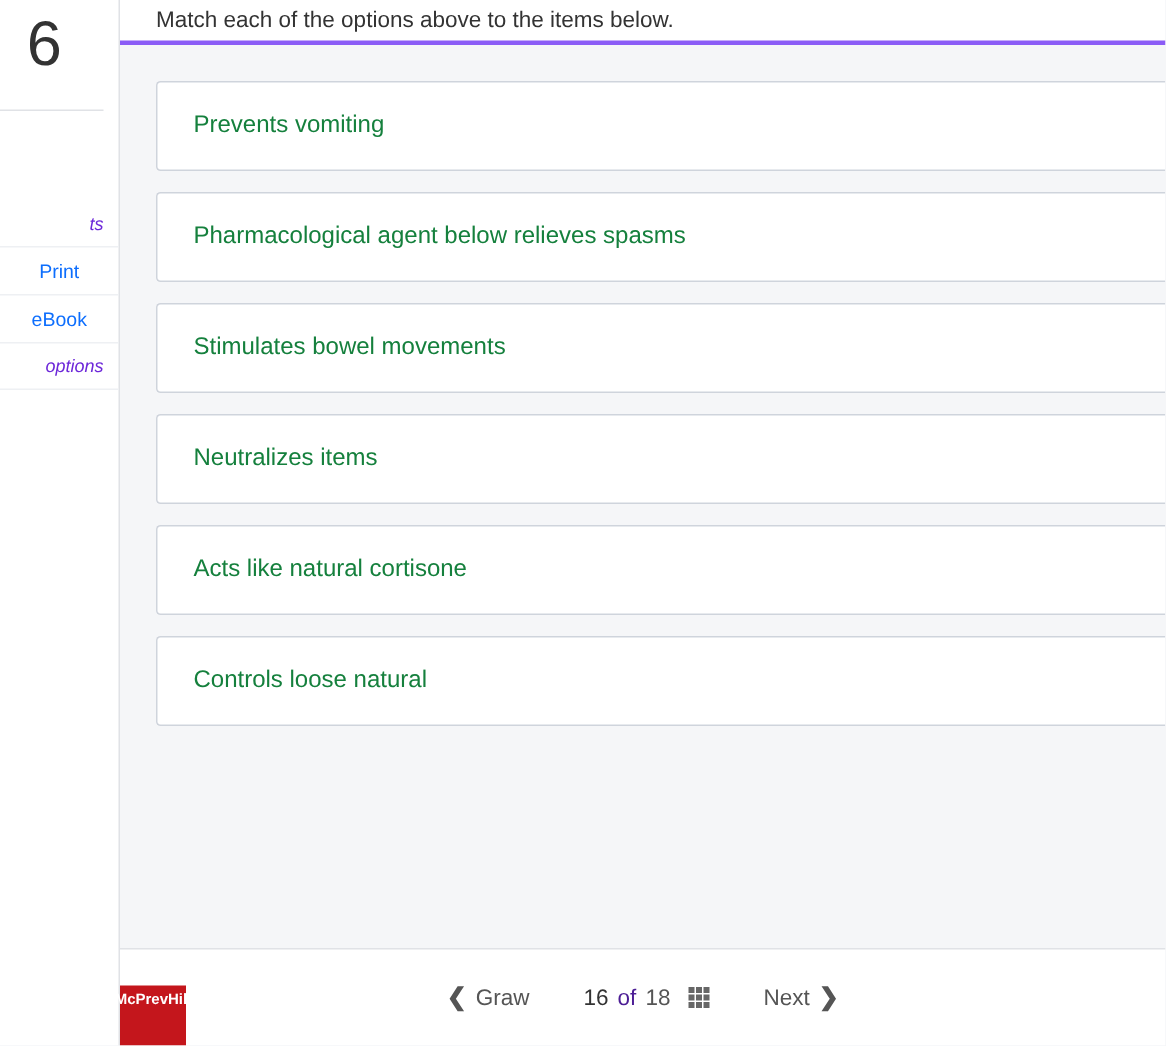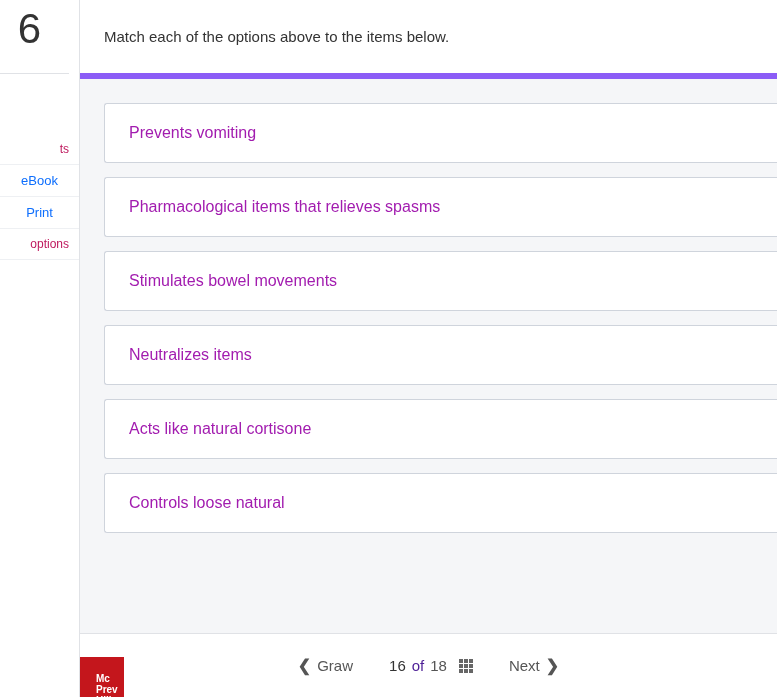--- a/index.html
+++ b/index.html
@@ -41,52 +41,53 @@
     .sidebar-item {
       font-size: 13px;
       color: #0d6efd;
       padding: 8px 4px;
       cursor: pointer;
       text-align: center;
       width: 100%;
       border-bottom: 1px solid #eef0f3;
     }
     .sidebar-item.partial {
-      color: #be185d;
+      color: #6d28d9;
       font-size: 12px;
       text-align: right;
       padding-right: 10px;
       border-bottom: 1px solid #eef0f3;
+      font-style: italic;
     }
     .main {
       flex: 1;
       display: flex;
       flex-direction: column;
       background: #f5f6f8;
     }
     .instruction-bar {
       background: #ffffff;
-      padding: 28px 24px;
+      padding: 5px 24px;
       font-size: 15px;
       color: #333;
-      border-bottom: 6px solid #8b5cf6;
+      border-bottom: 3px solid #8b5cf6;
     }
     .content {
       padding: 24px 0 24px 24px;
       flex: 1;
       overflow-y: auto;
     }
     .match-row {
       background: #ffffff;
       border: 1px solid #cfd4dc;
       border-radius: 3px;
       padding: 20px 24px;
       margin-bottom: 14px;
       font-size: 16px;
-      color: #a21caf;
+      color: #15803d;
       cursor: pointer;
       border-right: none;
       border-top-right-radius: 0;
       border-bottom-right-radius: 0;
     }
     .footer {
       background: #ffffff;
       border-top: 1px solid #e0e2e6;
       padding: 16px 0;
       display: flex;
@@ -134,45 +135,45 @@
       position: absolute;
       left: 0;
       bottom: 0;
       width: 44px;
       height: 40px;
       background: #c4161c;
       color: #fff;
       font-size: 10px;
       font-weight: bold;
       line-height: 11px;
-      padding: 16px;
-      display: flex;
-      flex-direction: column;
-      justify-content: flex-start;
+      padding: 4px;
+      display: flex;
+      flex-direction: row;
+      justify-content: center;
     }
   </style>
 </head>
 <body>
 
 <div class="container">
   <div class="sidebar">
     <div class="question-number">6</div>
     <div class="sidebar-spacer"></div>
     <div class="sidebar-item partial">ts</div>
+    <div class="sidebar-item">Print</div>
     <div class="sidebar-item">eBook</div>
-    <div class="sidebar-item">Print</div>
     <div class="sidebar-item partial">options</div>
   </div>
 
   <div class="main">
     <div class="instruction-bar">Match each of the options above to the items below.</div>
 
     <div class="content">
       <div class="match-row">Prevents vomiting</div>
-      <div class="match-row">Pharmacological items that relieves spasms</div>
+      <div class="match-row">Pharmacological agent below relieves spasms</div>
       <div class="match-row">Stimulates bowel movements</div>
       <div class="match-row">Neutralizes items</div>
       <div class="match-row">Acts like natural cortisone</div>
       <div class="match-row">Controls loose natural</div>
     </div>
 
     <div class="footer">
       <div class="brand-logo">
         <span>Mc</span>
         <span>Prev</span>

